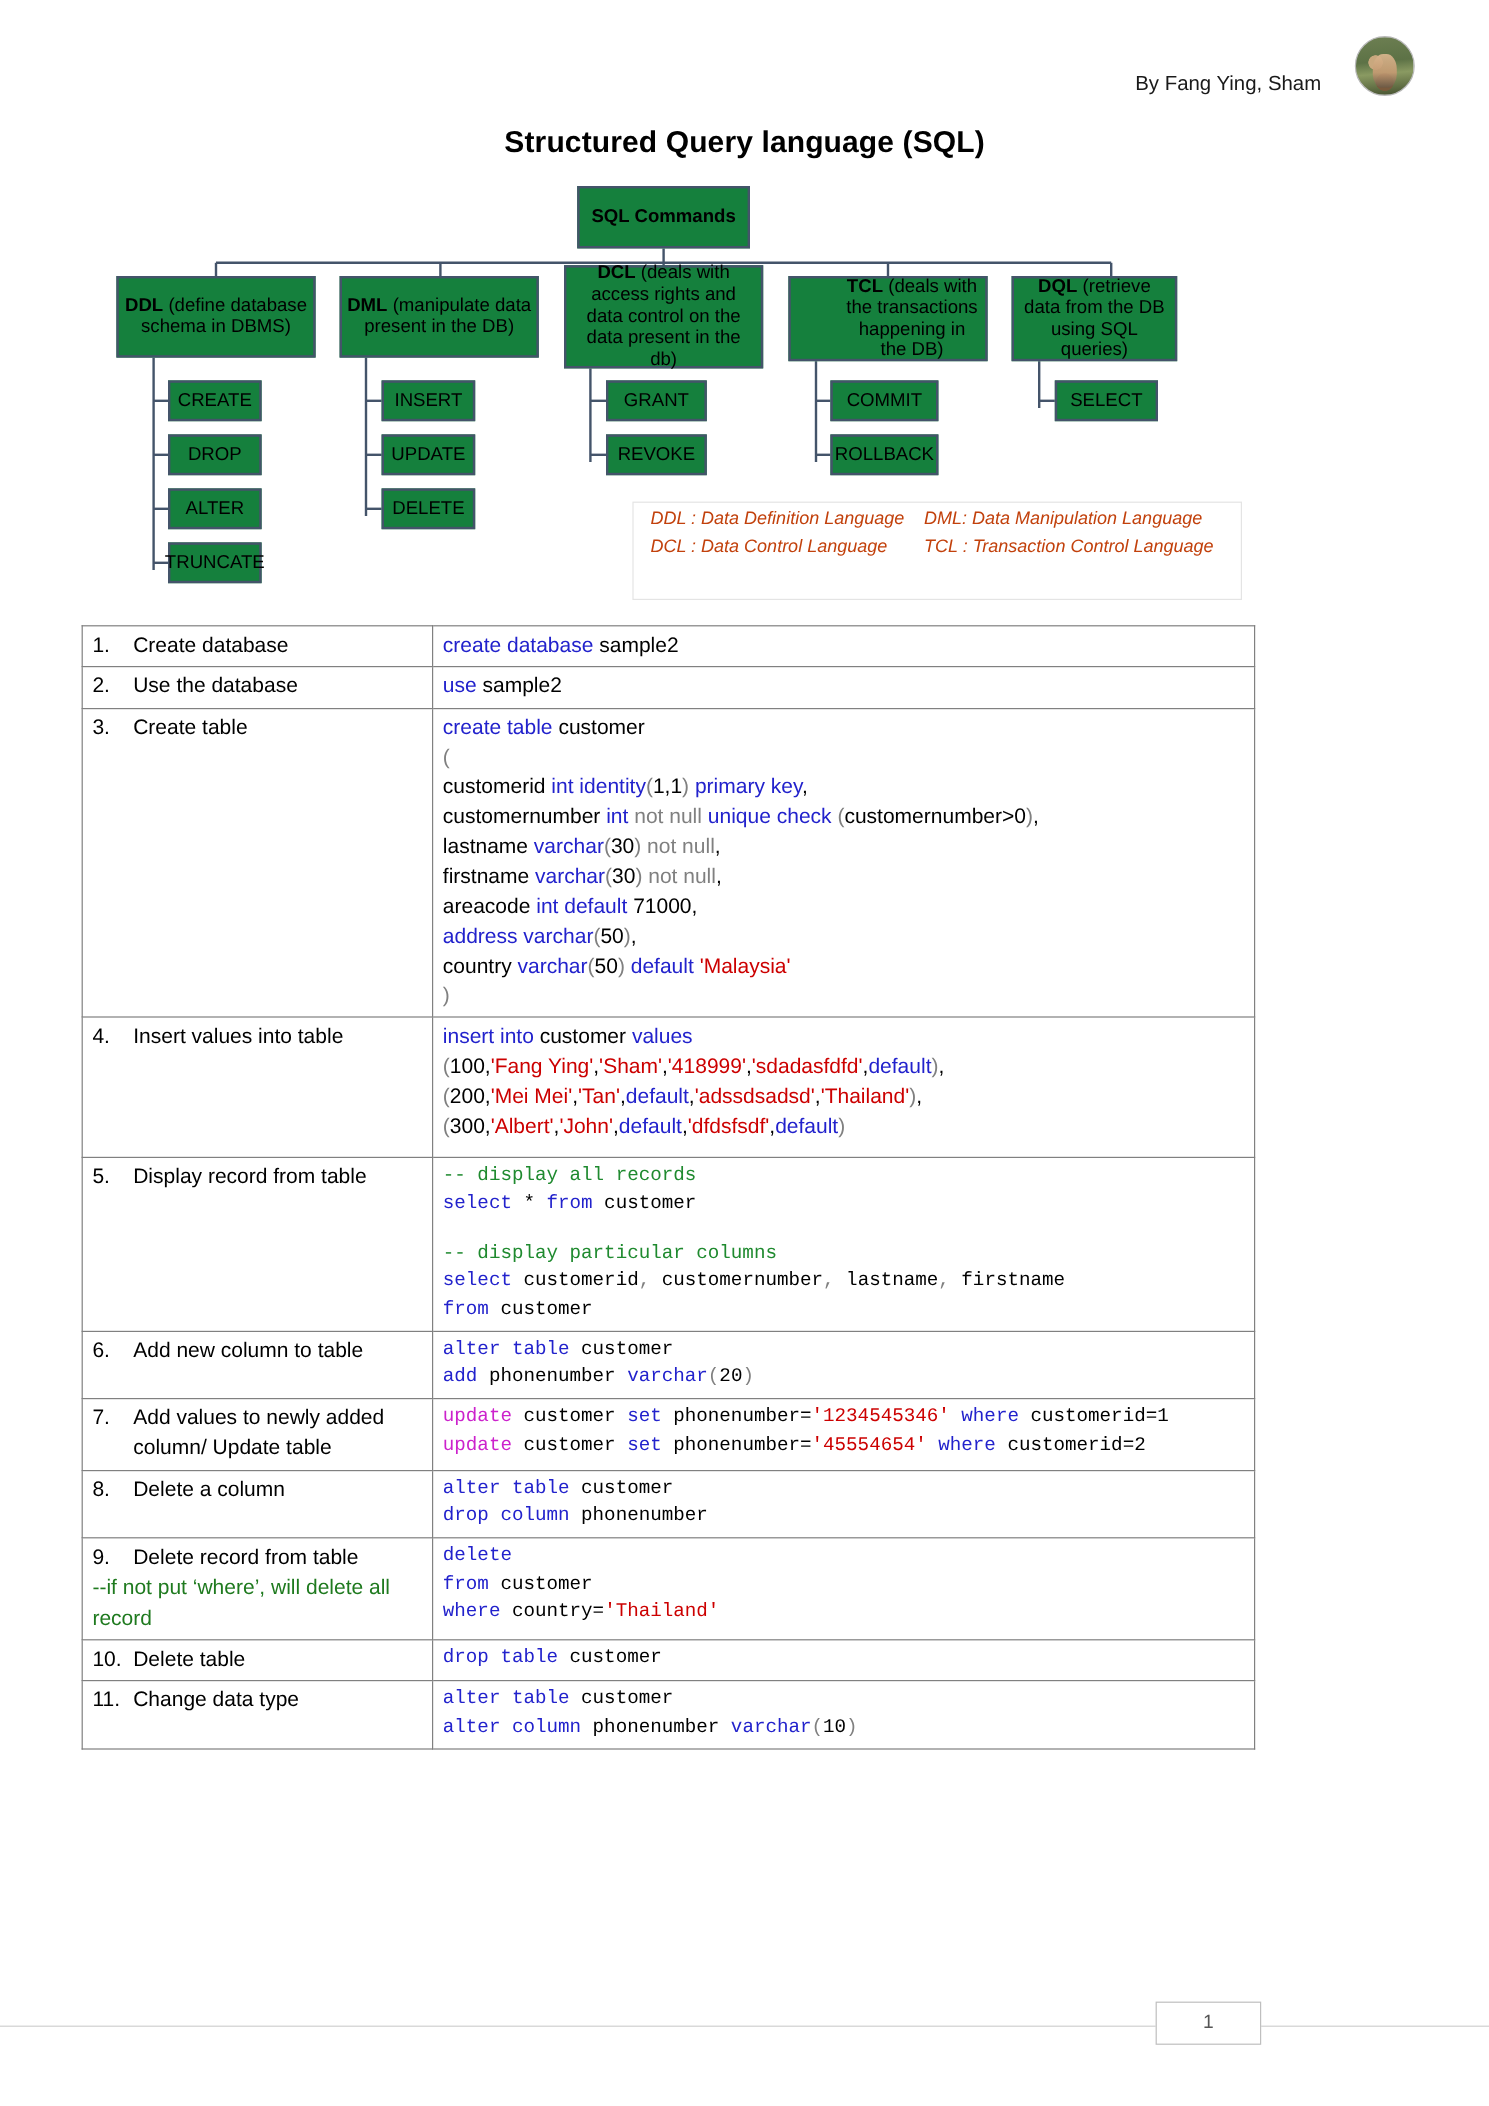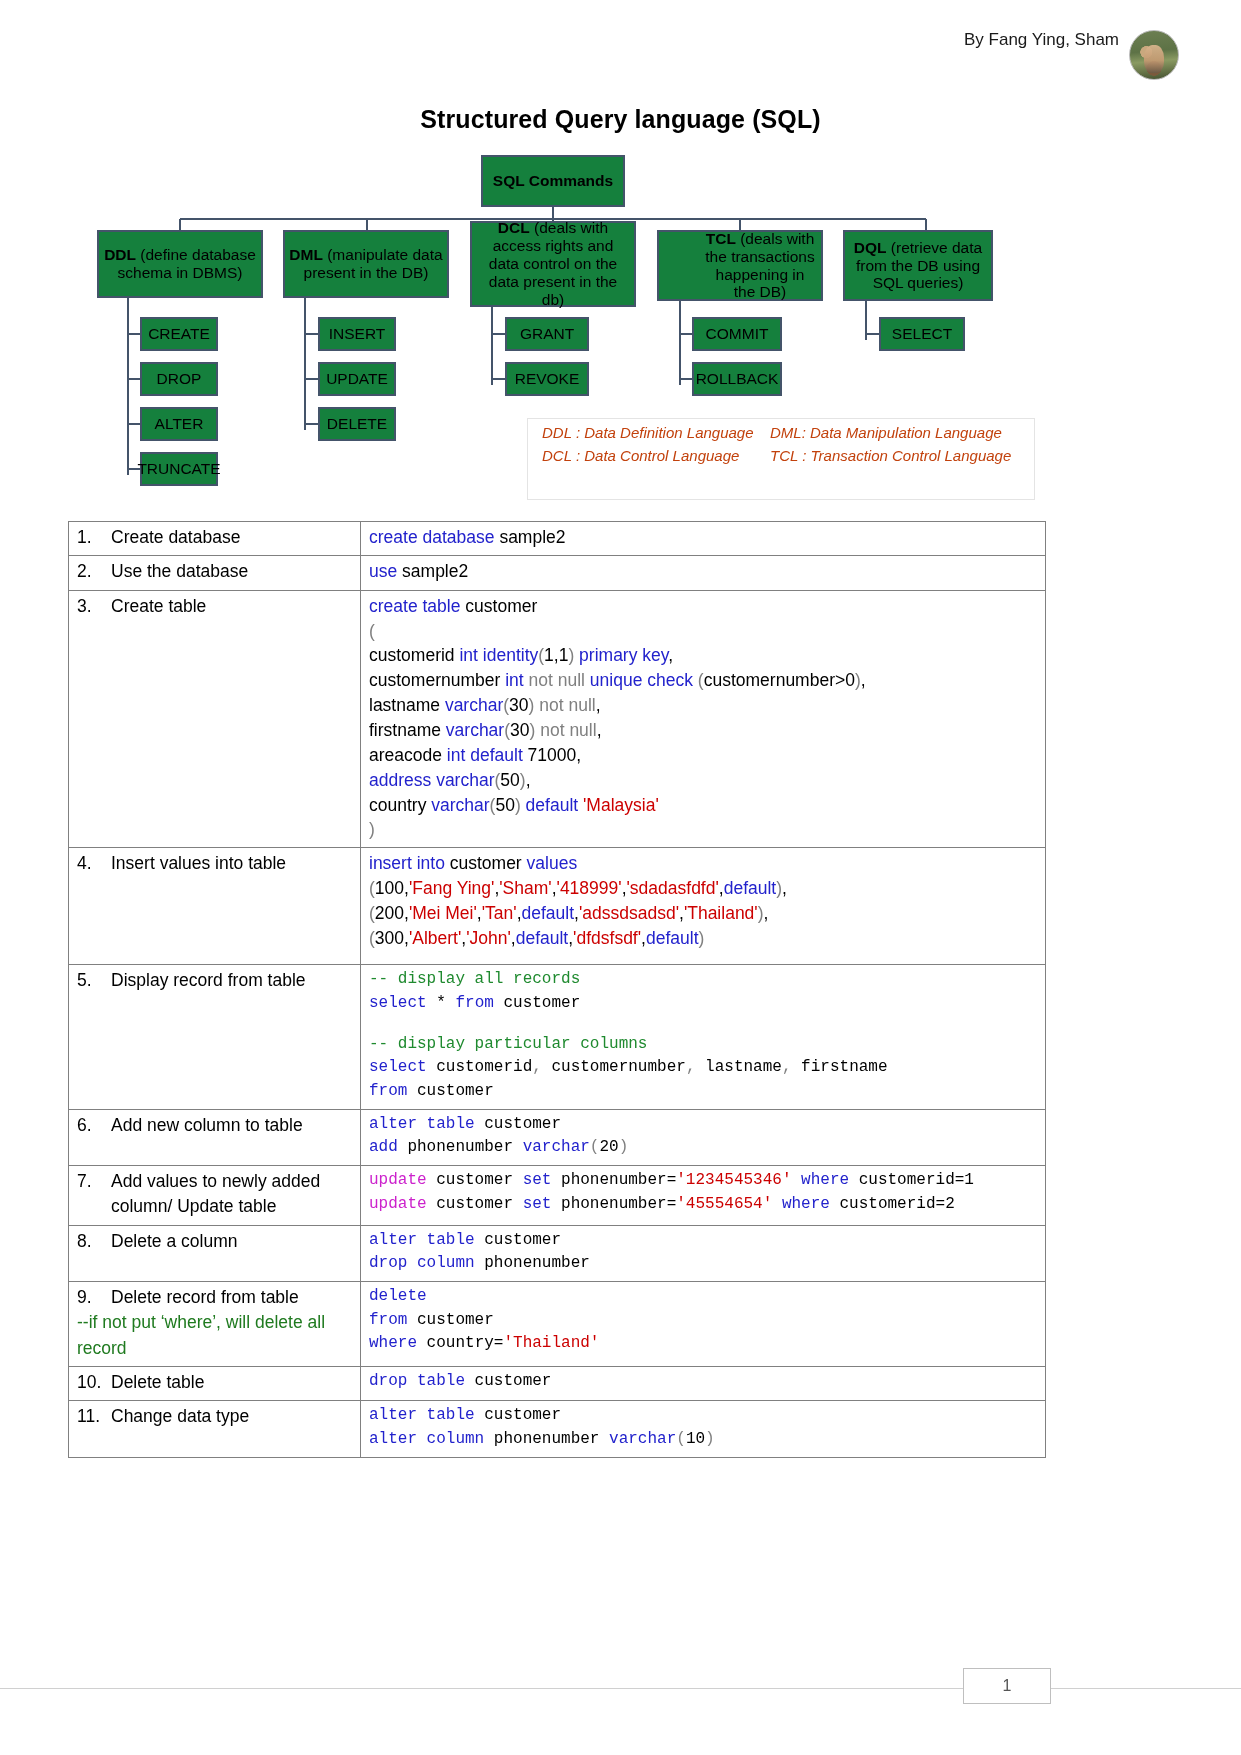--- a/index.html
+++ b/index.html
@@ -13,21 +13,21 @@
     position: relative;
     overflow: hidden;
   }
 
   .page { position: relative; width: 1241px; height: 1755px; padding: 0; }
 
   
   .header {
     position: absolute;
     top: 30px; right: 62px;
-    display: flex; align-items: flex-start; gap: 10px;
+    display: flex; align-items: flex-end; gap: 28px;
   }
   .header-author { font-size: 17px; color: #1a1a1a; white-space: nowrap; }
   .avatar {
     width: 50px; height: 50px; border-radius: 50%;
     background:
       radial-gradient(circle at 50% 78%, #7a5a3c 0 16%, transparent 17%),
       radial-gradient(circle at 34% 44%, #c9a87e 0 14%, transparent 15%),
       linear-gradient(175deg, #6d7f52 0%, #5d7246 42%, #8a9a62 62%, #44502f 100%);
     border: 1px solid #b9b9b9;
     overflow: hidden; position: relative;
@@ -194,21 +194,21 @@
     </div>
     <div class="node" style="left:283px; top:85px; width:166px; height:68px;">
       <span><b>DML</b><span> (manipulate data present in the DB)</span></span>
     </div>
     <div class="node" style="left:470px; top:76px; width:166px; height:86px;">
       <span><b>DCL</b><span> (deals with access rights and data control on the data present in the db)</span></span>
     </div>
     <div class="node" style="left:657px; top:85px; width:166px; height:71px;padding-left:44px;">
       <span><b>TCL</b><span> (deals with the transactions happening in the DB)</span></span>
     </div>
-    <div class="node" style="left:843px; top:85px; width:150px; height:71px;">
+    <div class="node" style="left:843px; top:85px; width:138px; height:71px;">
       <span><b>DQL</b><span> (retrieve data from the DB using SQL queries)</span></span>
     </div>
 
     <div class="node leaf" style="left:140px; top:172px; width:78px; height:34px;">
         <span>CREATE</span>
       </div>
     <div class="node leaf" style="left:140px; top:217px; width:78px; height:34px;">
         <span>DROP</span>
       </div>
     <div class="node leaf" style="left:140px; top:262px; width:78px; height:34px;justify-content:center;">

